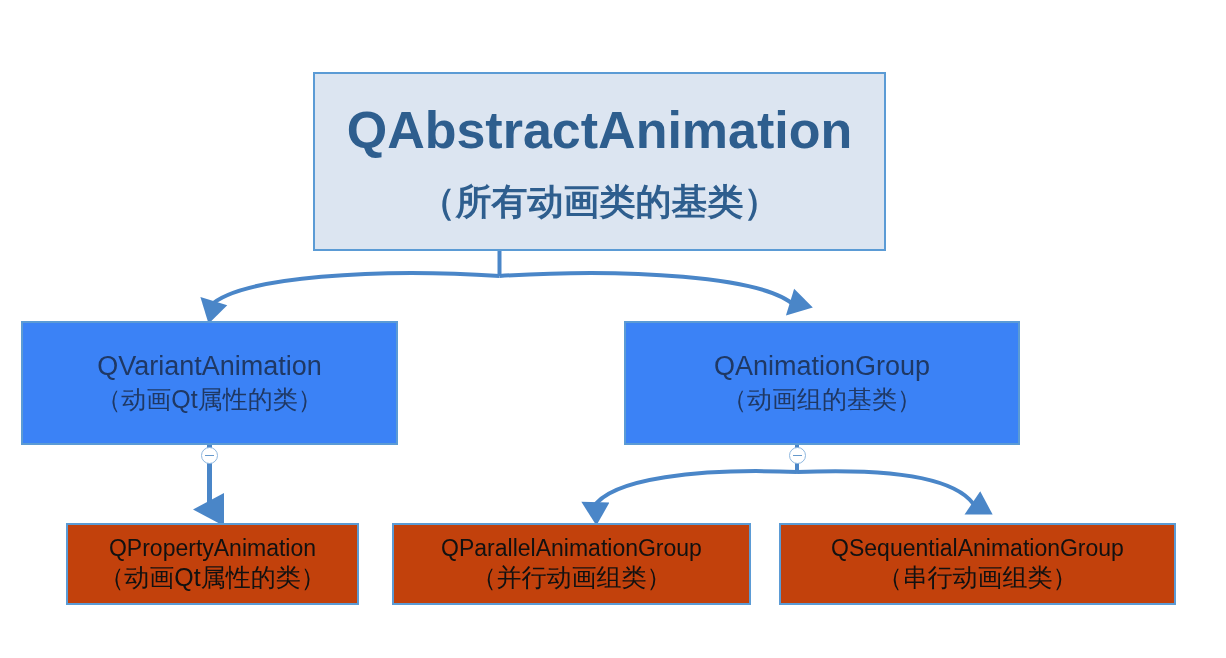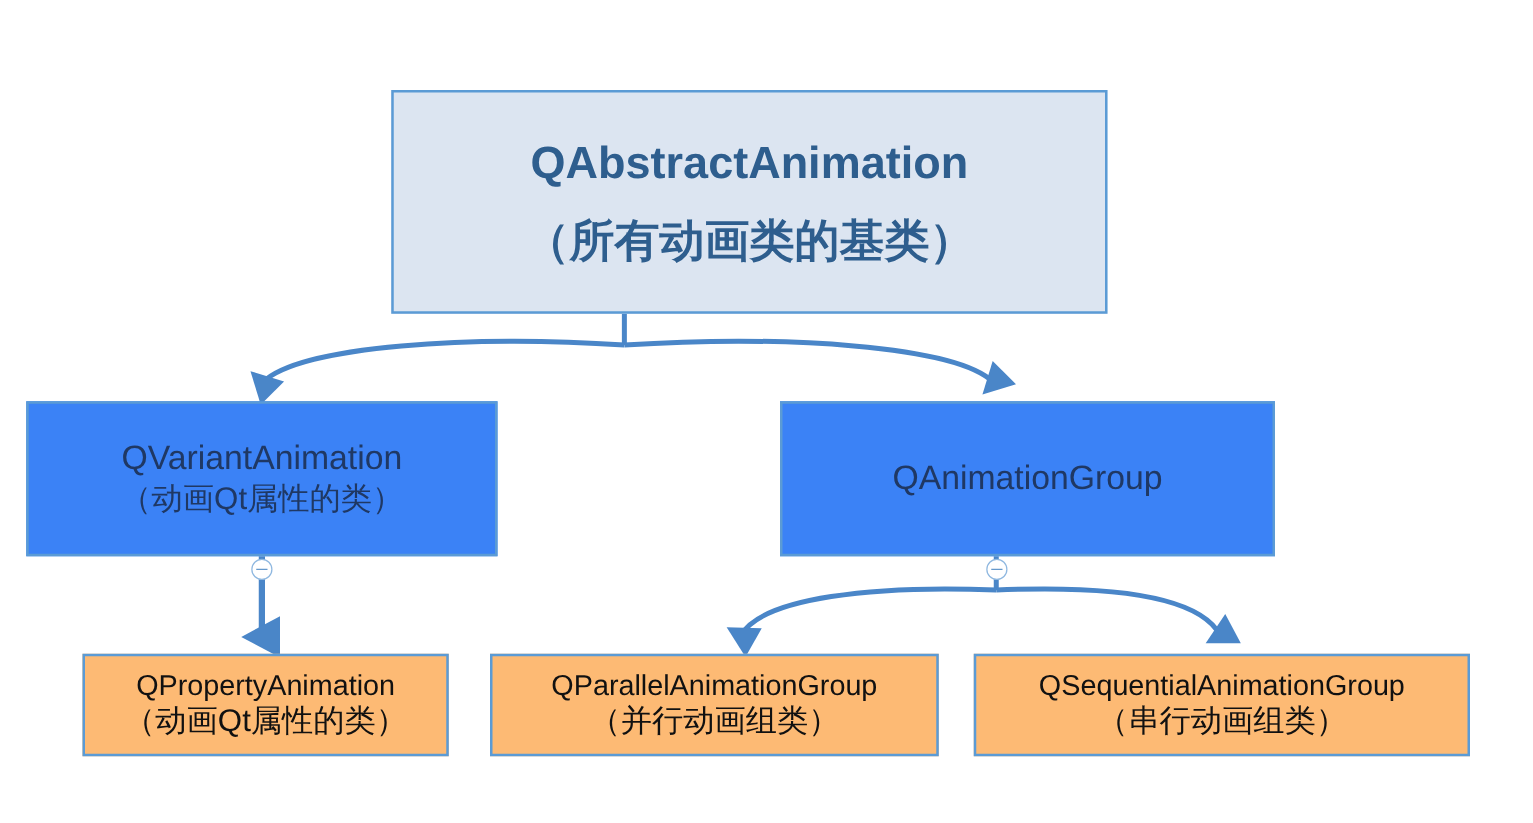--- a/index.html
+++ b/index.html
@@ -47,21 +47,21 @@
   #node-root {
     left: 313px;
     top: 72px;
     width: 573px;
     height: 179px;
     background: #DCE5F1;
     border: 2px solid #5B9BD5;
     color: #2E5E8E;
     font-weight: bold;
   }
-  #node-root .title { font-size: 36px; letter-spacing: 0px; }
+  #node-root .title { font-size: 52px; letter-spacing: 0px; }
   #node-root .subtitle { font-size: 36px; margin-top: 20px; }
 
   
   .level2 {
     background: #3b82f6;
     border: 2px solid #5B9BD5;
     color: #1F3864;
     font-weight: normal;
   }
   .level2 .title { font-size: 27px; }
@@ -75,21 +75,21 @@
   }
   #node-group {
     left: 624px;
     top: 321px;
     width: 396px;
     height: 124px;
   }
 
   
   .level3 {
-    background: #fdba74;
+    background: #c2410c;
     border: 2px solid #5B9BD5;
     color: #111111;
     font-weight: normal;
   }
   .level3 .title { font-size: 23px; }
   .level3 .subtitle { font-size: 25px; margin-top: 1px; }
 
   #node-property {
     left: 66px;
     top: 523px;
@@ -163,20 +163,21 @@
     <span class="subtitle">（所有动画类的基类）</span>
   </div>
 
   <div class="node level2" id="node-variant">
     <span class="title">QVariantAnimation</span>
     <span class="subtitle">（动画Qt属性的类）</span>
   </div>
 
   <div class="node level2" id="node-group">
     <span class="title">QAnimationGroup</span>
+    <span class="subtitle">（动画组的基类）</span>
   </div>
 
   <div class="collapse-badge" id="badge-variant"></div>
   <div class="collapse-badge" id="badge-group"></div>
 
   <div class="node level3" id="node-property">
     <span class="title">QPropertyAnimation</span>
     <span class="subtitle">（动画Qt属性的类）</span>
   </div>
 

